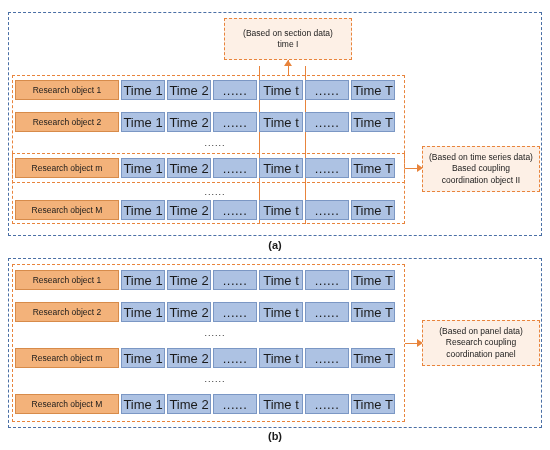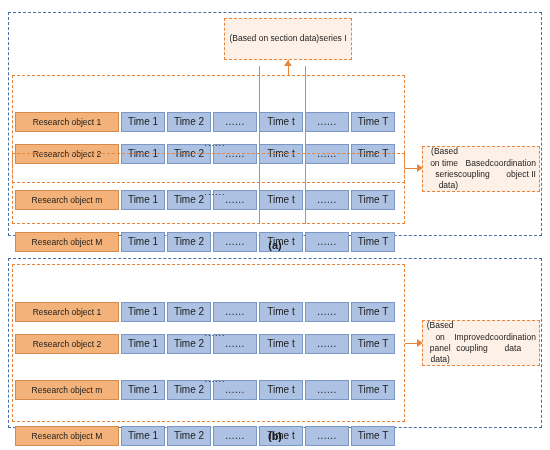--- a/index.html
+++ b/index.html
@@ -29,28 +29,27 @@
     position: absolute;
     border: 1px dashed #e8843c;
     box-sizing: border-box;
   }
 
   .row {
     position: absolute;
     display: flex;
     align-items: stretch;
     height: 20px;
-    margin-top: 32px;
   }
   .cell {
     box-sizing: border-box;
     border: 1px solid #7b97c4;
     background: #adc2e3;
     color: #1b1b1b;
-    font-size: 10px;
+    font-size: 13px;
     display: flex;
     align-items: center;
     justify-content: center;
     text-align: center;
     line-height: 1;
     margin-right: 2px;
     white-space: nowrap;
   }
   .cell:last-child { margin-right: 0; }
   .cell.obj {
@@ -70,21 +69,21 @@
     text-align: center;
   }
 
   
   .callout {
     position: absolute;
     border: 1px dashed #e8843c;
     background: #fdf0e6;
     box-sizing: border-box;
     display: flex;
-    flex-direction: row;
+    flex-direction: column;
     align-items: center;
     justify-content: center;
     font-size: 8.5px;
     color: #1b1b1b;
     text-align: center;
     line-height: 1.35;
     padding: 2px 3px;
   }
 
   
@@ -124,21 +123,21 @@
 </style>
 </head>
 <body>
 
 <div class="figure">
 
   <div class="panel-outer" style="left:8px; top:12px; width:534px; height:224px;"></div>
 
   <div class="callout" style="left:224px; top:18px; width:128px; height:42px;">
     <span>(Based on section data)</span>
-    <span>series I</span>
+    <span>time I</span>
   </div>
 
   <div class="vline" style="left:288px; top:60px; height:15px;"></div>
   <div class="arrow-up" style="left:284px; top:60px;"></div>
 
   <div class="panel-inner" style="left:12px; top:75px; width:393px; height:149px;"></div>
 
   <div class="vline" style="left:259px; top:66px; height:158px;"></div>
   <div class="vline" style="left:305px; top:66px; height:158px;"></div>
 
@@ -244,19 +243,19 @@
     <div class="cell t">Time t</div>
     <div class="cell dots">......</div>
     <div class="cell t">Time T</div>
   </div>
 
   <div class="hline" style="left:405px; top:343px; width:14px;"></div>
   <div class="arrow-right" style="left:417px; top:339px;"></div>
 
   <div class="callout" style="left:422px; top:320px; width:118px; height:46px;">
     <span>(Based on panel  data)</span>
-    <span>Improved coupling</span>
-    <span>coordination data</span>
+    <span>Research coupling</span>
+    <span>coordination panel</span>
   </div>
 
   <div class="sublabel" style="left:255px; top:430px;">(b)</div>
 
 </div>
 
 </body></html>

